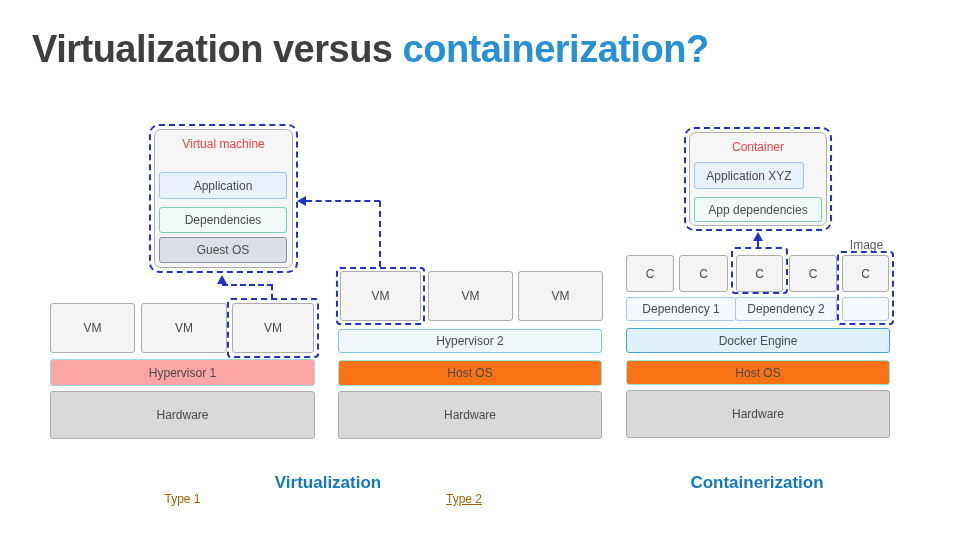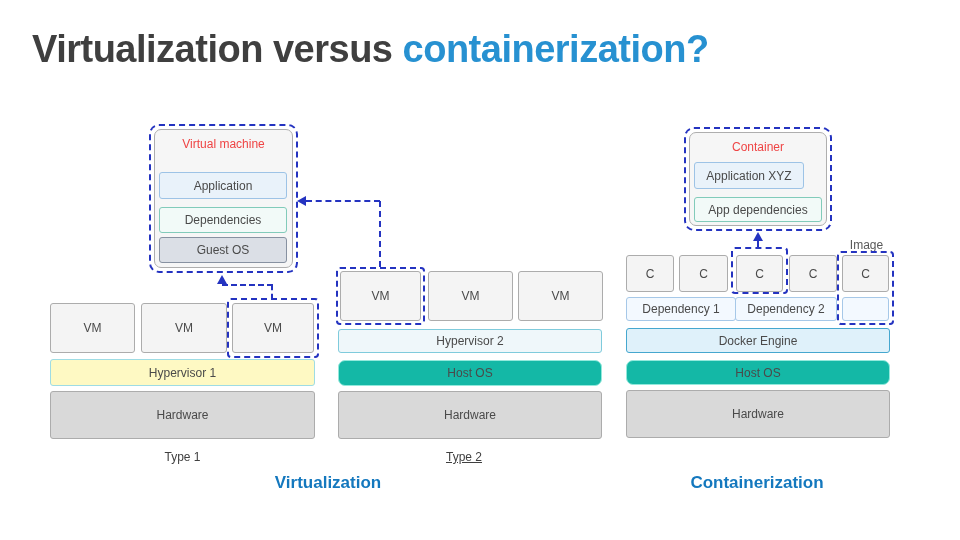--- a/index.html
+++ b/index.html
@@ -14,23 +14,23 @@
   }
   .abs { position:absolute; box-sizing:border-box; }
   .bx {
     position:absolute; box-sizing:border-box;
     display:flex; align-items:center; justify-content:center;
     font-size:12px; color:var(--text); border-radius:3px;
     border:1px solid var(--box-border); background:#F4F4F4;
     white-space:nowrap;
   }
   .bx-hardware { background:#D9D9D9; }
-  .bx-hyp1 { background:#fef9c3; border-color:#9EDCE4; }
+  .bx-hyp1 { background:#fca5a5; border-color:#9EDCE4; }
   .bx-hyp2 { background:#EFF7FA; border-color:#7FCBDC; }
-  .bx-hostos { background:#14b8a6; border-color:#93E9DC;border-radius:7px; }
+  .bx-hostos { background:#f97316; border-color:#93E9DC; }
   .bx-docker { background:#DFF1FA; border-color:#45A7CF; }
   .bx-depblue { background:#F3F9FF; border-color:#A6C8E8; }
   .bx-app { background:#E9F2FA; border-color:#9DC3E6; }
   .bx-depteal { background:#F2FAF8; border-color:#82CBBA; }
   .bx-guestos { background:#DBDFE6; border-color:#8791A1; }
   .dash-rect {
     position:absolute; box-sizing:border-box;
     border:2px dashed var(--dash); border-radius:4px; background:transparent;
   }
   .detail-outer { border-radius:10px; }
@@ -52,21 +52,21 @@
   .arr-up {
     position:absolute; width:0; height:0;
     border-left:5px solid transparent; border-right:5px solid transparent;
     border-bottom:9px solid var(--dash);
   }
   .slide-title {
     position:absolute; left:32px; top:28px; margin:0;
     font-size:38px; font-weight:700; letter-spacing:-0.5px; color:#3F3F3F;
   }
   .slide-title .blue { color:#2791D1; }
-  .caption { position:absolute; text-align:center; font-size:12px; color:#404040; }
+  .caption { position:absolute; text-align:center; font-size:12px; color:#a16207;margin-top:42px; }
   .group-label {
     position:absolute; text-align:center; font-size:17px; font-weight:bold; color:#1478BE;
   }
   .img-label { position:absolute; text-align:center; font-size:12px; color:#595959; }
 </style>
 </head>
 <body>
 
 <h1 class="slide-title"><span>Virtualization versus </span><span class="blue">containerization?</span></h1>
 

